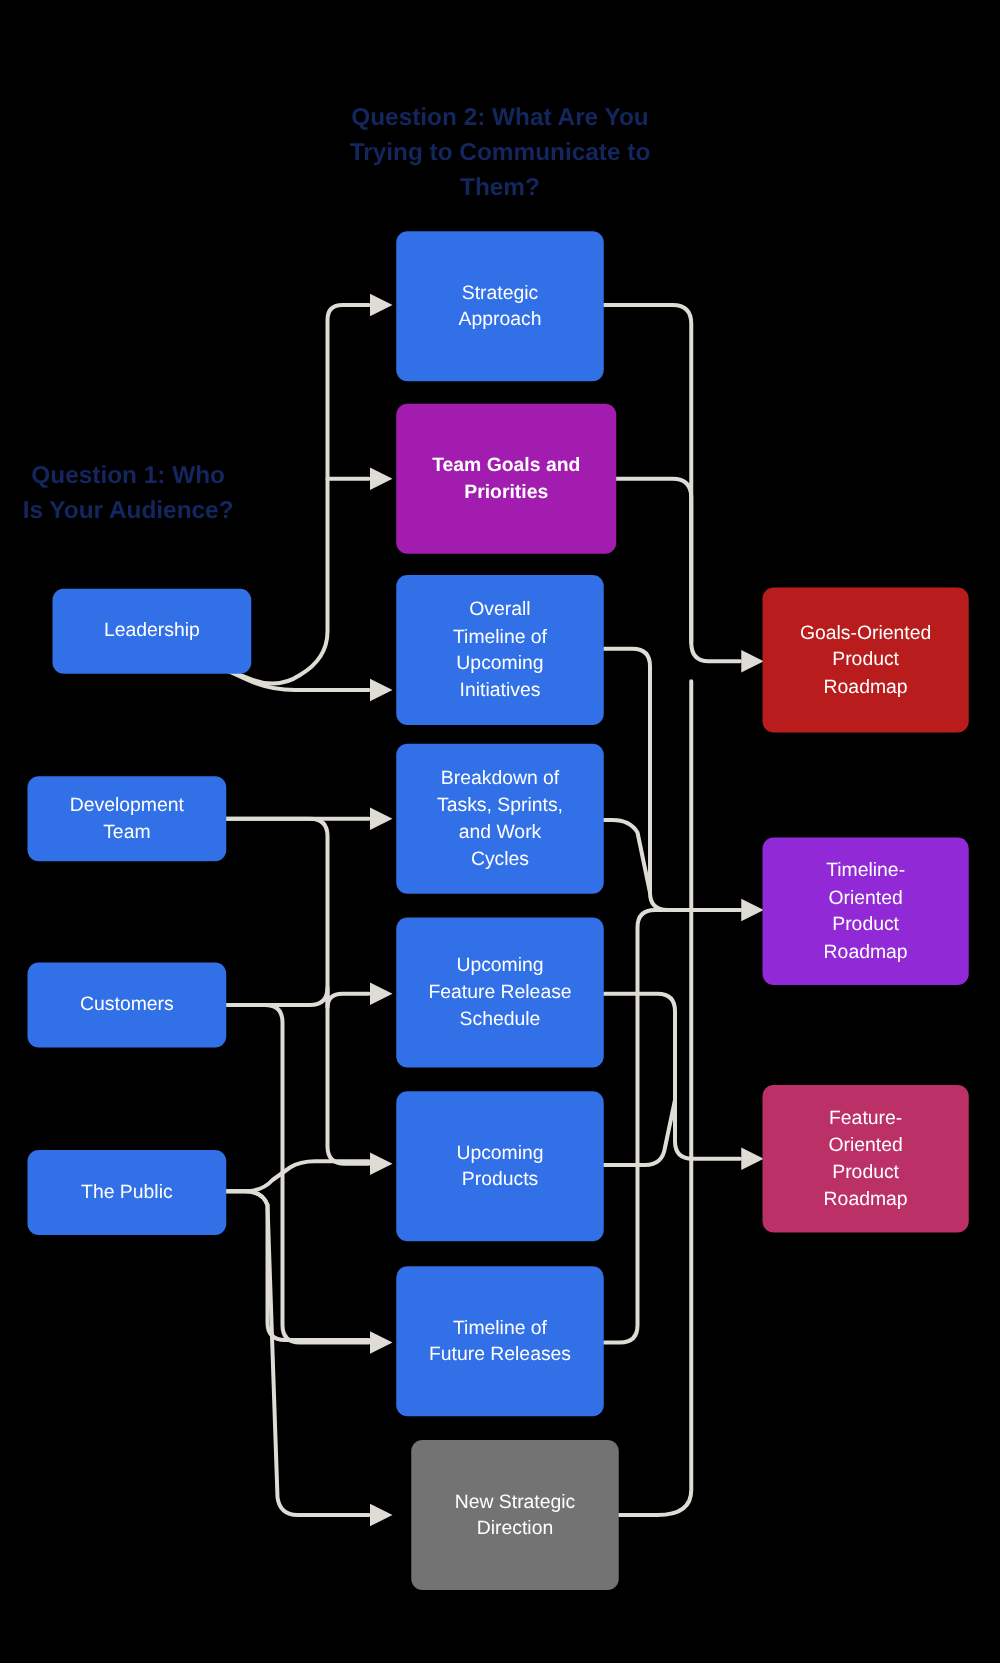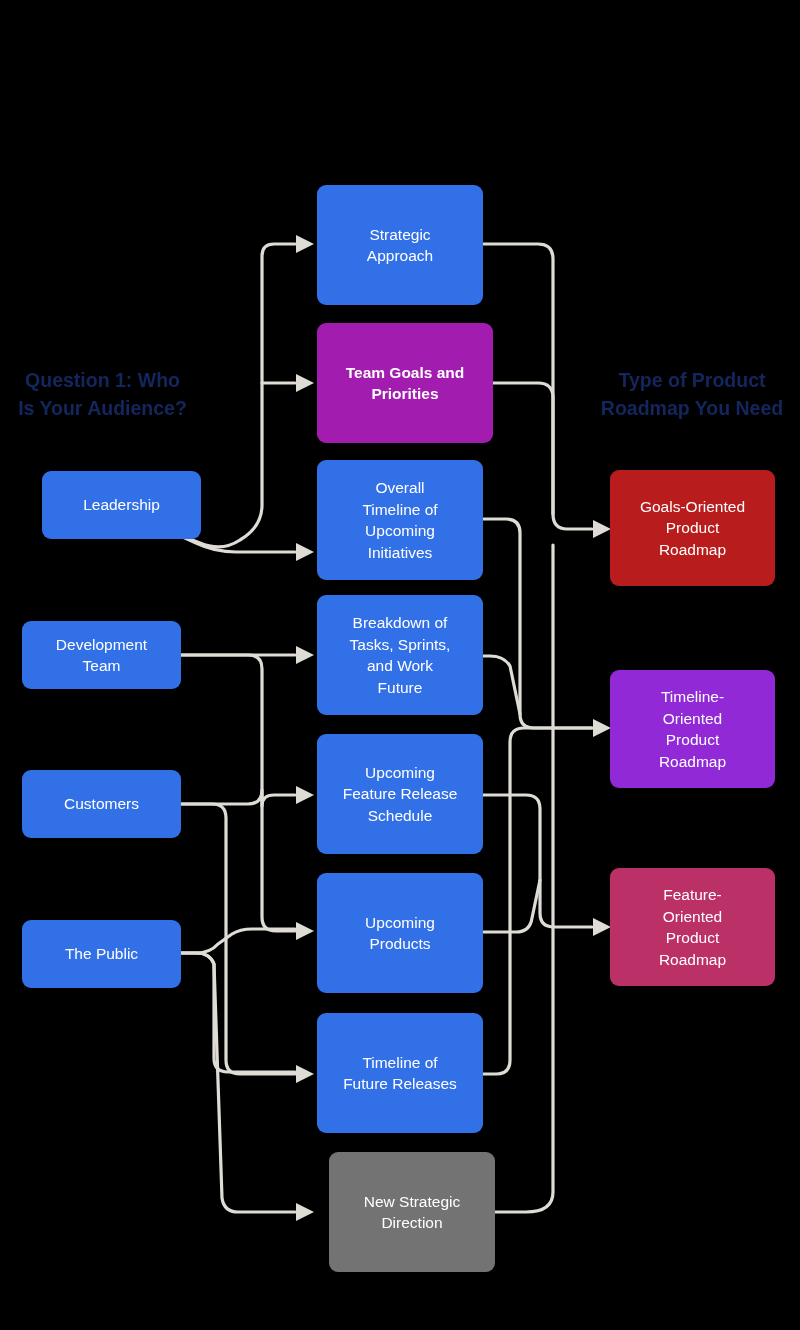--- a/index.html
+++ b/index.html
@@ -92,26 +92,26 @@
     font-weight: bold;
     letter-spacing: 0.2px;
   }
 </style>
 </head>
 <body style="background: rgb(0, 0, 0);">
 
 <div id="canvas">
 
 
+  <div class="col-head q2">Question 2:
+What Are You Trying to
+Communicate to Them?</div>
   <div class="col-head q1">Question 1:
 Who Is Your
 Audience?</div>
-  <div class="col-head q3">Type of
-Product Roadmap
-You Need</div>
 
   <svg class="wires" width="800" height="1330" viewBox="0 0 800 1330" aria-hidden="true">
 
     <g>
       <path d="M181,505 L95,505 Q115,505 125,514 L200,543 Q222,552 240,540 Q262,527 262,505 L262,256 Q262,244 274,244 L295,244" style="stroke: rgb(222, 220, 213);"></path>
       <path d="M262,383 Q262,383 274,383 L295,383" style="stroke: rgb(222, 220, 213);"></path>
       <path d="M181,505 L100,505 Q120,505 132,514 L196,543 Q215,552 236,552 L295,552" style="stroke: rgb(222, 220, 213);"></path>
     </g>
     <polygon points="296,235 296,253 314,244" style="fill: rgb(222, 220, 213);"></polygon>
     <polygon points="296,374 296,392 314,383" style="fill: rgb(222, 220, 213);"></polygon>
@@ -171,21 +171,21 @@
 Approach</div>
       <div class="node message" style="left: 317px; top: 323px; width: 176px; height: 120px; background: #a21caf; font-weight: bold;">Team Goals and
 Priorities</div>
       <div class="node message" style="left: 317px; top: 460px; width: 166px; height: 120px; background: rgb(50, 112, 232);">Overall
 Timeline of
 Upcoming
 Initiatives</div>
       <div class="node message" style="left: 317px; top: 595px; width: 166px; height: 120px; background: rgb(50, 112, 232);">Breakdown of
 Tasks, Sprints,
 and Work
-Future</div>
+Cycles</div>
       <div class="node message" style="left: 317px; top: 734px; width: 166px; height: 120px; background: rgb(50, 112, 232);">Upcoming
 Feature Release
 Schedule</div>
       <div class="node message" style="left: 317px; top: 873px; width: 166px; height: 120px; background: rgb(50, 112, 232);">Upcoming
 Products</div>
       <div class="node message" style="left: 317px; top: 1013px; width: 166px; height: 120px; background: rgb(50, 112, 232);">Timeline of
 Future Releases</div>
       <div class="node message" style="left: 329px; top: 1152px; width: 166px; height: 120px; background: #737373;">New Strategic
 Direction</div>
       <div class="node outcome" style="left: 610px; top: 470px; width: 165px; height: 116px; background: #b91c1c;">Goals-Oriented

